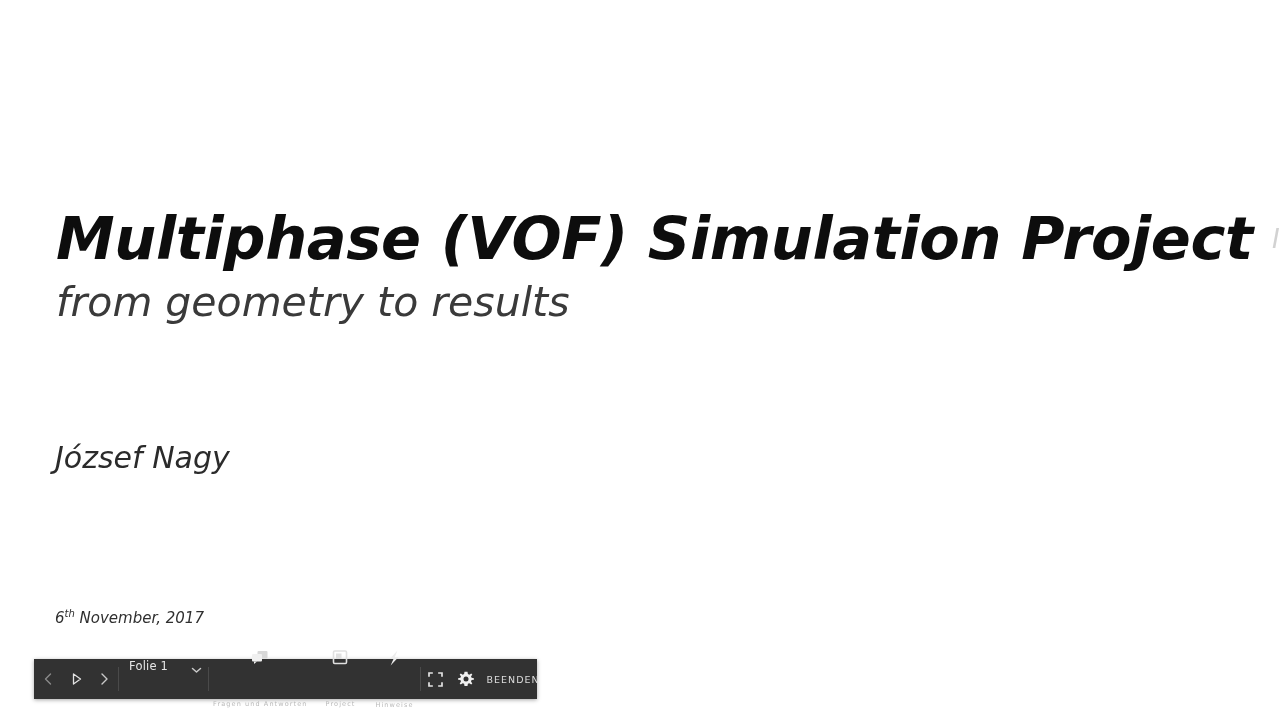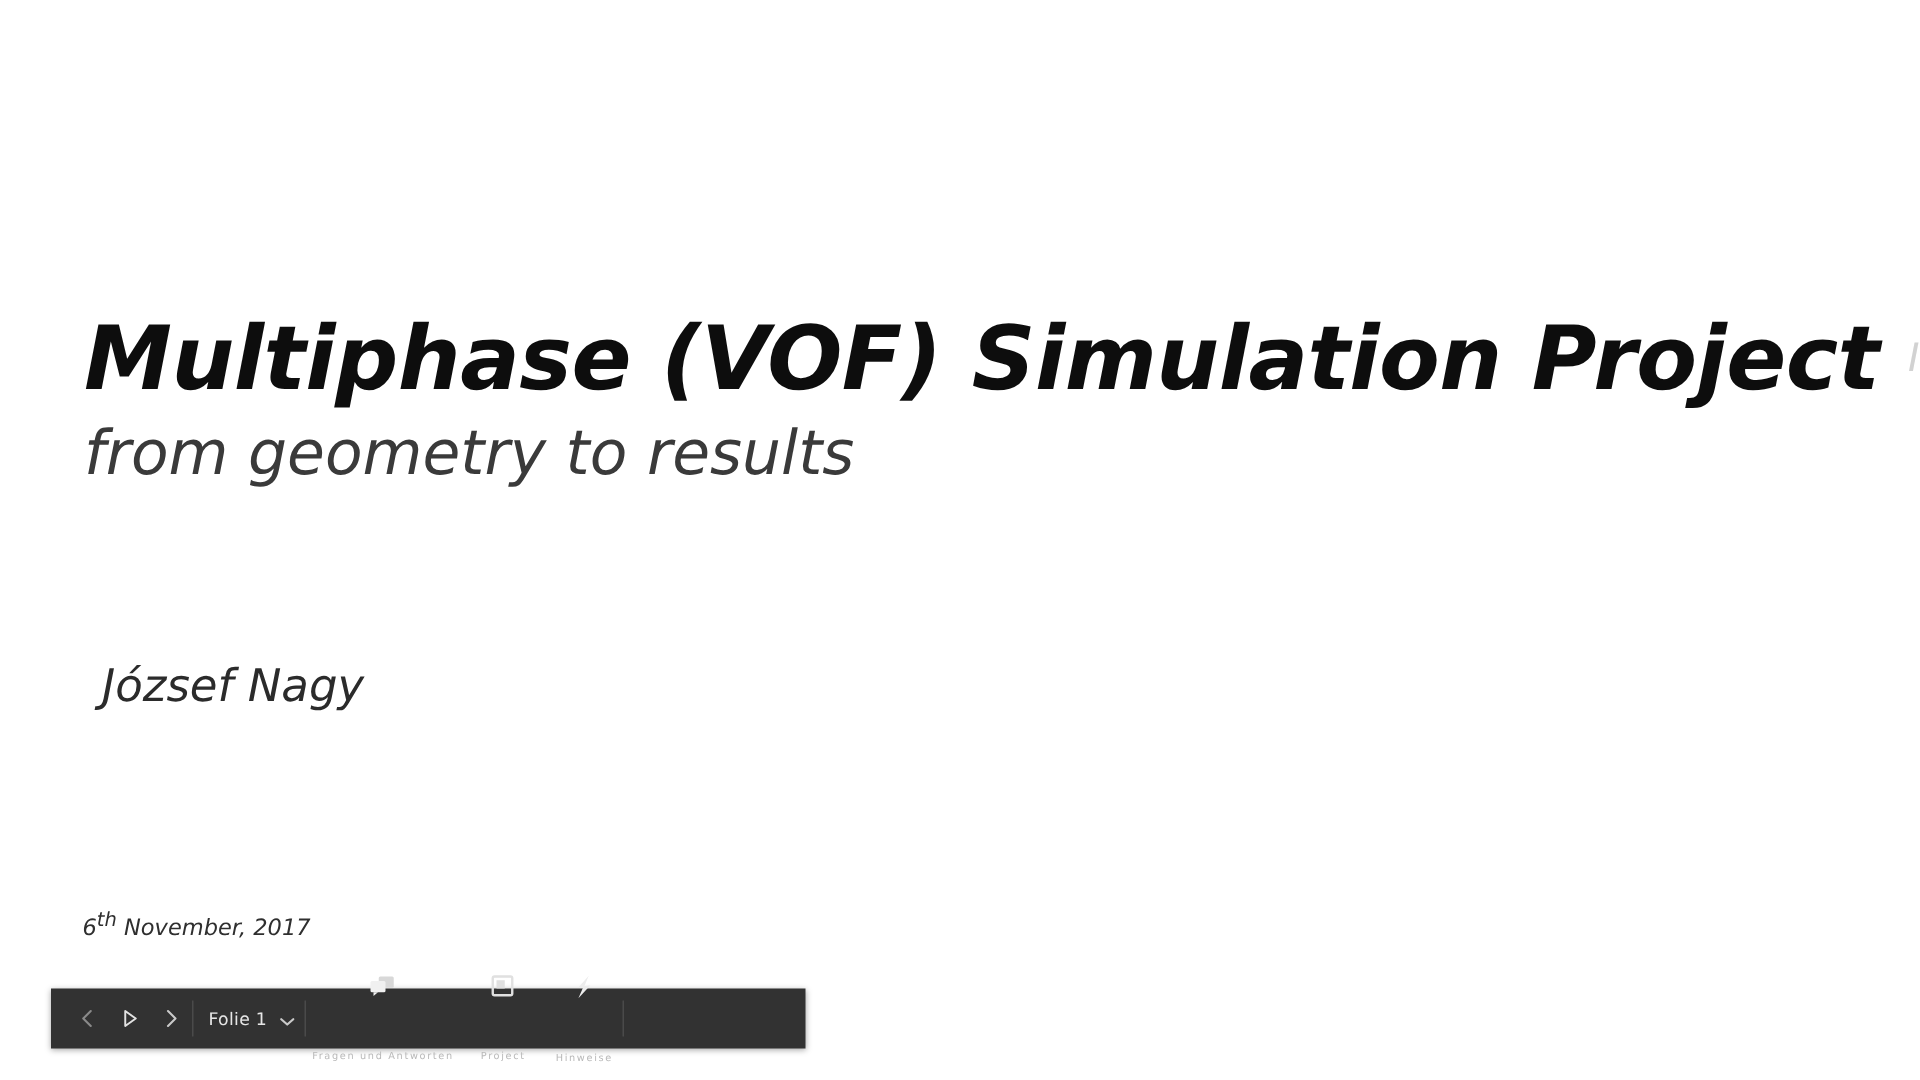--- a/index.html
+++ b/index.html
@@ -51,35 +51,34 @@
 
   .slide-author {
     position: absolute;
     left: 55px;
     top: 441px;
     font-size: 30px;
     font-weight: normal;
     color: #2b2b2b;
     line-height: 1.1;
     white-space: nowrap;
-    margin-left: 13px;
   }
 
   .slide-date {
     position: absolute;
     left: 55px;
     top: 609px;
     font-size: 15px;
     font-weight: normal;
     color: #2f2f2f;
     line-height: 1.2;
     white-space: nowrap;
   }
   .slide-date sup {
-    font-size: 13px;
+    font-size: 10px;
     vertical-align: super;
     line-height: 0;
   }
 
   
   .edge-artifact {
     position: absolute;
     left: 1272px;
     top: 222px;
     width: 8px;
@@ -123,24 +122,23 @@
     width: 28px;
     height: 40px;
     display: flex;
     align-items: center;
     justify-content: center;
   }
   .nav-btn svg { display: block; }
 
   .slide-select {
     display: flex;
-    align-items: center;
     height: 100%;
     padding: 0 6px 0 10px;
-    gap: 8px;
+    gap: 23px;
   }
   .slide-select-label {
     font-size: 11.5px;
     color: #e6e6e6;
     letter-spacing: 0.2px;
     white-space: nowrap;
   }
 
   .tool-btn {
     display: flex;
@@ -287,13 +285,37 @@
         <svg width="15" height="16" viewBox="0 0 15 16">
           <path d="M10.5 0.5 L3.2 8.6 L6.8 8.2 L3.6 15.5 L11.6 6.9 L7.6 7.4 Z" fill="#ececec"></path>
         </svg>
       </span>
       <span class="tool-label">Hinweise</span>
     </div>
   </div>
 
   <div class="tb-divider"></div>
 
+  <div class="tb-group">
+
+    <div class="icon-only-btn">
+      <span>
+        <svg width="15" height="15" viewBox="0 0 15 15">
+          <path d="M1 4 L1 1 L4 1 M11 1 L14 1 L14 4 M14 11 L14 14 L11 14 M4 14 L1 14 L1 11" fill="none" stroke="#e2e2e2" stroke-width="1.7" stroke-linecap="square"></path>
+          <path d="M5.5 5.5 L9.5 9.5 M9.5 5.5 L5.5 9.5" fill="none" stroke="#e2e2e2" stroke-width="1.5" stroke-linecap="round" opacity="0"></path>
+        </svg>
+      </span>
+    </div>
+
+    <div class="icon-only-btn">
+      <span>
+        <svg width="16" height="16" viewBox="0 0 16 16">
+          <path d="M8 0.8 L9.5 0.8 L9.9 3.1 L11.3 3.7 L13.2 2.4 L14.3 3.5 L13 5.4 L13.6 6.8 L15.9 7.2 L15.9 8.7 L13.6 9.1 L13 10.5 L14.3 12.4 L13.2 13.5 L11.3 12.2 L9.9 12.8 L9.5 15.1 L8 15.1 L6.5 15.1 L6.1 12.8 L4.7 12.2 L2.8 13.5 L1.7 12.4 L3 10.5 L2.4 9.1 L0.1 8.7 L0.1 7.2 L2.4 6.8 L3 5.4 L1.7 3.5 L2.8 2.4 L4.7 3.7 L6.1 3.1 L6.5 0.8 Z" fill="#efefef"></path>
+          <circle cx="8" cy="7.95" r="2.5" fill="#323232"></circle>
+        </svg>
+      </span>
+    </div>
+
+    <div class="exit-btn">
+      <span class="exit-label">BEENDEN</span>
+    </div>
+  </div>
 </div>
 
 </body></html>

